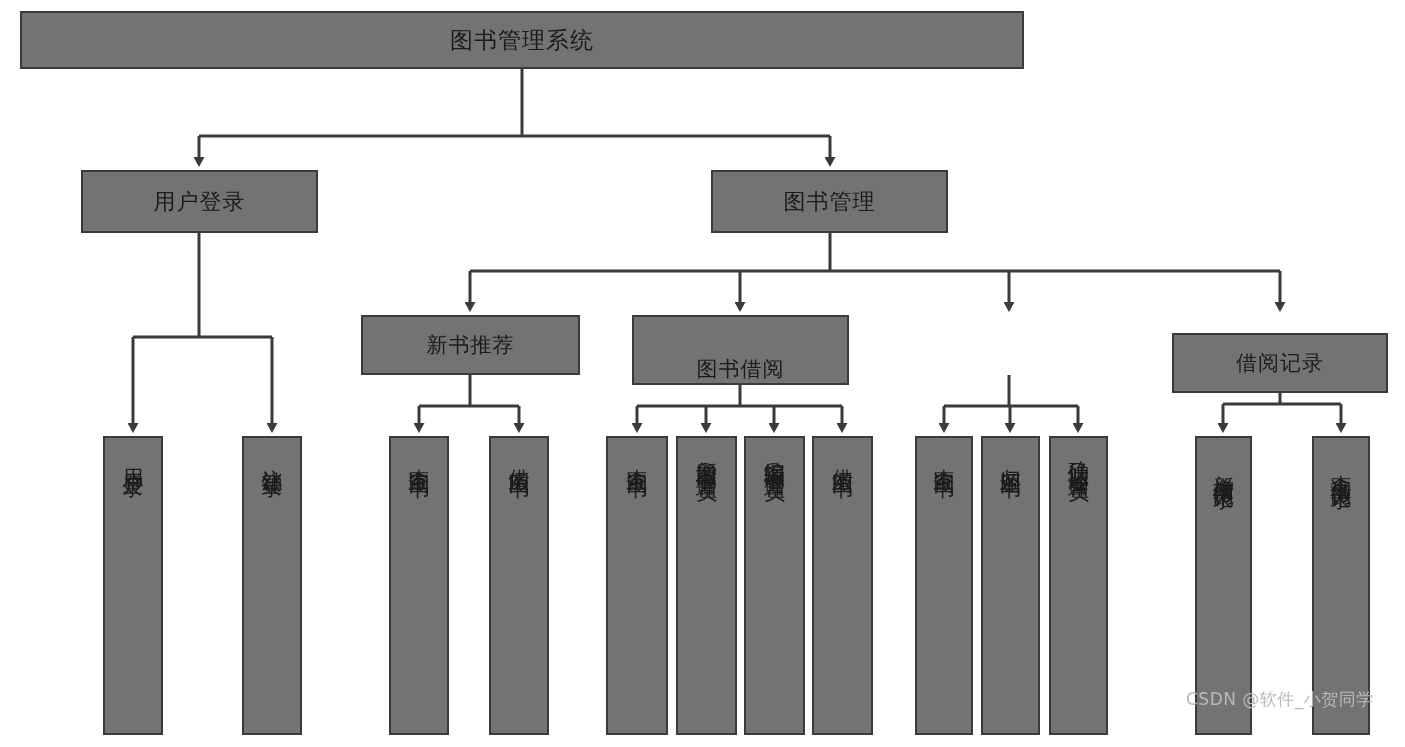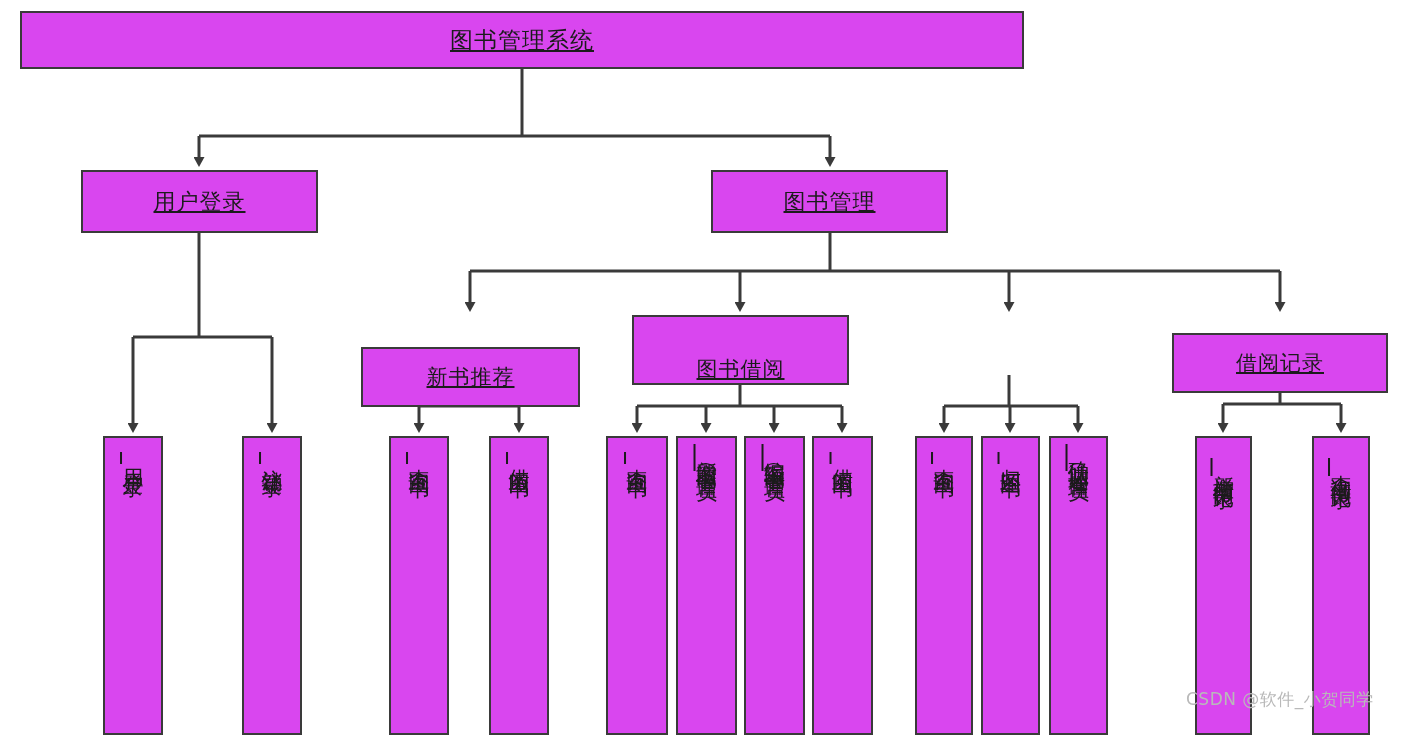--- a/index.html
+++ b/index.html
@@ -20,27 +20,26 @@
   #diagram-svg {
     position: absolute;
     left: 0;
     top: 0;
     width: 1405px;
     height: 747px;
   }
   .node {
     position: absolute;
     box-sizing: border-box;
-    background: #d946ef;
+    background: #737373;
     border: 2px solid #3a3a3a;
     display: flex;
     align-items: center;
     justify-content: center;
     color: #1b1b1b;
-    text-decoration: underline;
   }
   .node.level-root {
     font-size: 23px;
   }
   .node.level-2 {
     font-size: 22px;
   }
   .node.level-3 {
     font-size: 21px;
   }
@@ -131,21 +130,21 @@
     <span class="htext">图书管理系统</span>
   </div>
 
   <div class="node level-2" style="left:81px; top:170px; width:237px; height:63px;">
     <span class="htext">用户登录</span>
   </div>
   <div class="node level-2" style="left:711px; top:170px; width:237px; height:63px;">
     <span class="htext">图书管理</span>
   </div>
 
-  <div class="node level-3" style="left:361px; top:315px; width:219px; height:60px;margin-top:32px;">
+  <div class="node level-3" style="left:361px; top:315px; width:219px; height:60px;">
     <span class="htext">新书推荐</span>
   </div>
   <div class="node level-3" style="left:632px; top:315px; width:217px; height:70px;align-items:flex-end;">
     <span class="htext">图书借阅</span>
   </div>
   <div class="node level-3" style="left:1172px; top:333px; width:216px; height:60px;">
     <span class="htext">借阅记录</span>
   </div>
 
   <div class="node leaf" style="left:103px; top:436px; width:60px; height:299px;">

